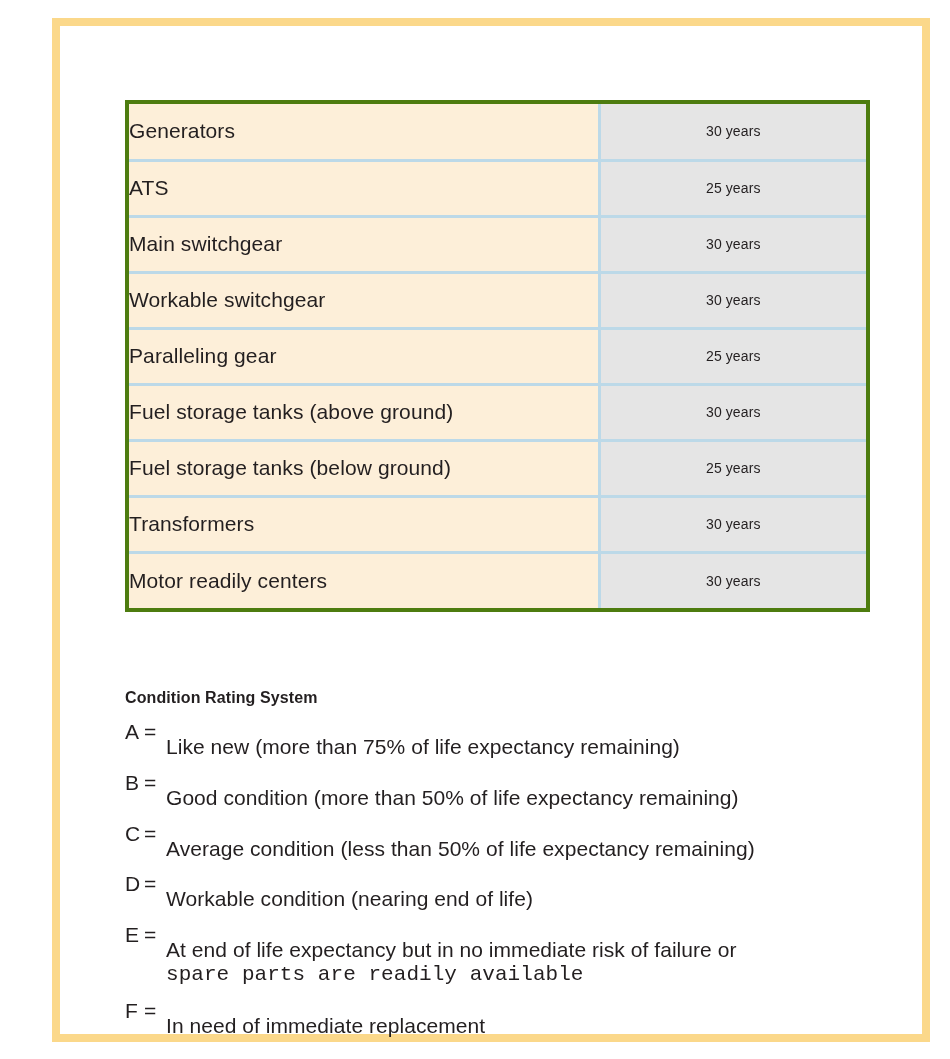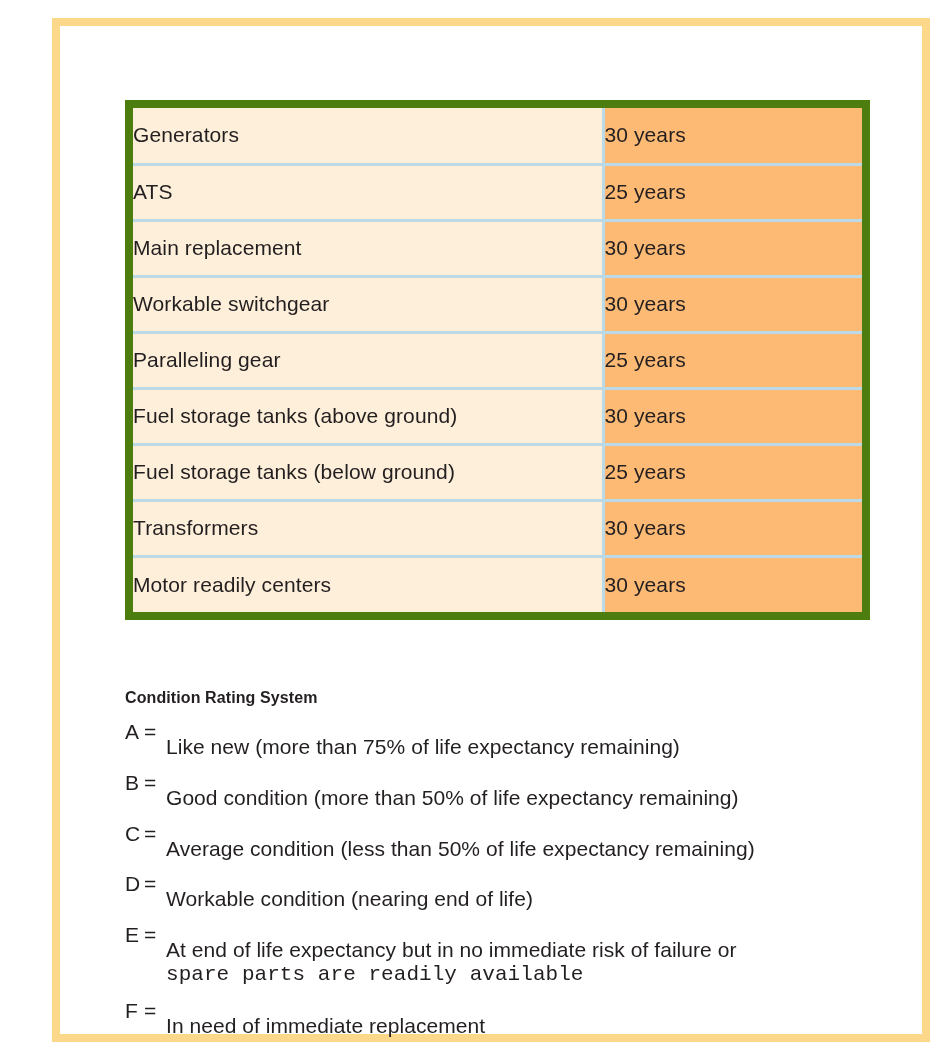--- a/index.html
+++ b/index.html
@@ -43,21 +43,21 @@
     height: 1024px;
   }
 
   
   .spec-table {
     position: absolute;
     left: 65px;
     top: 74px;
     width: 745px;
     box-sizing: border-box;
-    border: 8px solid #4d7c0f;
+    border: 4px solid #4d7c0f;
     border-collapse: separate;
     background: #ffffff;
   }
   .spec-table table {
     width: 100%;
     border-collapse: collapse;
     table-layout: fixed;
   }
   .spec-table td {
     height: 56px;
@@ -72,23 +72,23 @@
   .cell-item {
     width: 470px;
     background: #fdefd9;
     padding-left: 30px;
     font-size: 21px;
     color: #231f20;
     letter-spacing: 0.1px;
     border-right: 3px solid #bcd9e8;
   }
   .cell-value {
-    background: #fdba74;
-    text-align: left;
-    font-size: 21px;
+    background: #e5e5e5;
+    text-align: center;
+    font-size: 14px;
     color: #231f20;
     letter-spacing: 0.1px;
   }
 
   
   .rating-block {
     position: absolute;
     left: 65px;
     top: 663px;
     width: 760px;
@@ -140,21 +140,21 @@
           <tbody>
               <tr>
                 <td class="cell-item">Generators</td>
                 <td class="cell-value">30 years</td>
               </tr>
               <tr>
                 <td class="cell-item">ATS</td>
                 <td class="cell-value">25 years</td>
               </tr>
               <tr>
-                <td class="cell-item">Main replacement</td>
+                <td class="cell-item">Main switchgear</td>
                 <td class="cell-value">30 years</td>
               </tr>
               <tr>
                 <td class="cell-item">Workable switchgear</td>
                 <td class="cell-value">30 years</td>
               </tr>
               <tr>
                 <td class="cell-item">Paralleling gear</td>
                 <td class="cell-value">25 years</td>
               </tr>

